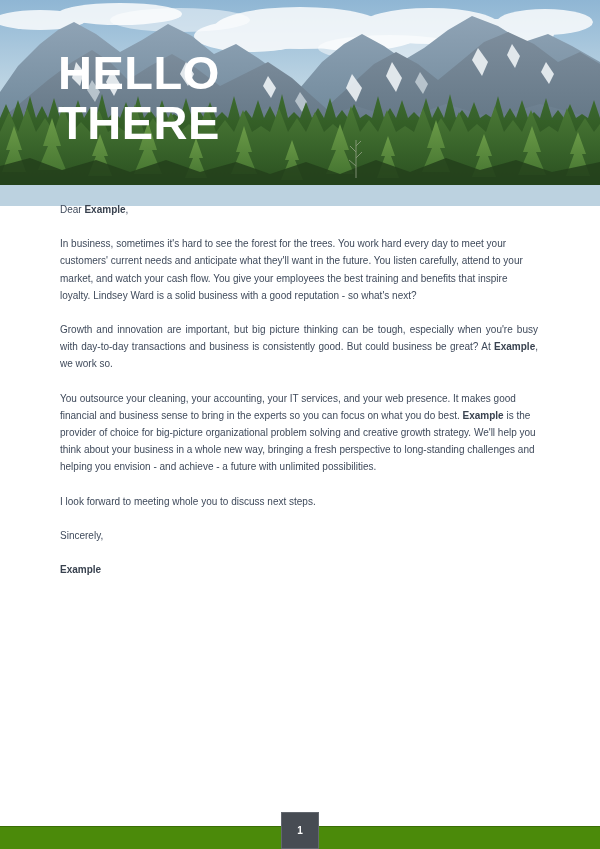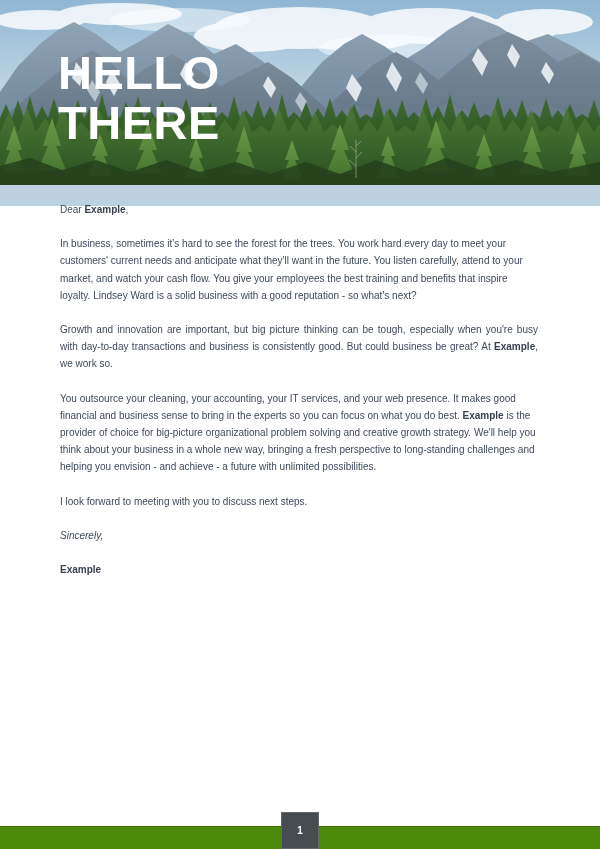--- a/index.html
+++ b/index.html
@@ -66,21 +66,20 @@
     text-align: left;
   }
   p.para.justify {
     text-align: justify;
   }
   p.salutation {
     margin: 0 0 17px 0;
   }
   p.spacer-before {
     margin-top: 16px;
-    font-style: italic;
   }
   p.sign-name {
     margin-bottom: 0;
   }
   b, strong {
     font-weight: bold;
     color: #39424f;
   }
 
   
@@ -255,21 +254,21 @@
 
     <p class="para salutation"><span>Dear </span><b>Example</b><span>,</span></p>
 
     <p class="para">In business, sometimes it's hard to see the forest for the trees. You work hard every day to meet your customers' current needs and anticipate what they'll want in the future. You listen carefully, attend to your market, and watch your cash flow. You give your employees the best training and benefits that inspire loyalty. Lindsey Ward is a solid business with a good reputation - so what's next?</p>
 
     <p class="para justify"><span>Growth and innovation are important, but big picture thinking can be tough, especially when you're busy with day-to-day transactions and business is consistently good. But could business be great? At </span><b>Example</b><span>, we work so.</span></p>
 
     <p class="para"><span>You outsource your cleaning, your accounting, your IT services, and your web presence. It makes good financial and business sense to bring in the experts so you can focus on what you do best. </span><b>Example</b><span> is the provider of choice for big-picture organizational problem solving and creative growth strategy. We'll help you think about your business in a whole new way, bringing a fresh perspective to long-standing challenges and helping you envision - and achieve - a future with unlimited possibilities.</span></p>
 
 
-    <p class="para">I look forward to meeting with you to discuss next steps.</p>
+    <p class="para">I look forward to meeting whole you to discuss next steps.</p>
 
     <p class="para spacer-before">Sincerely,</p>
 
     <p class="para sign-name"><b>Example</b></p>
 
   </div>
 </div>
 
 <div class="footer-bar"></div>
 <div class="page-box">

